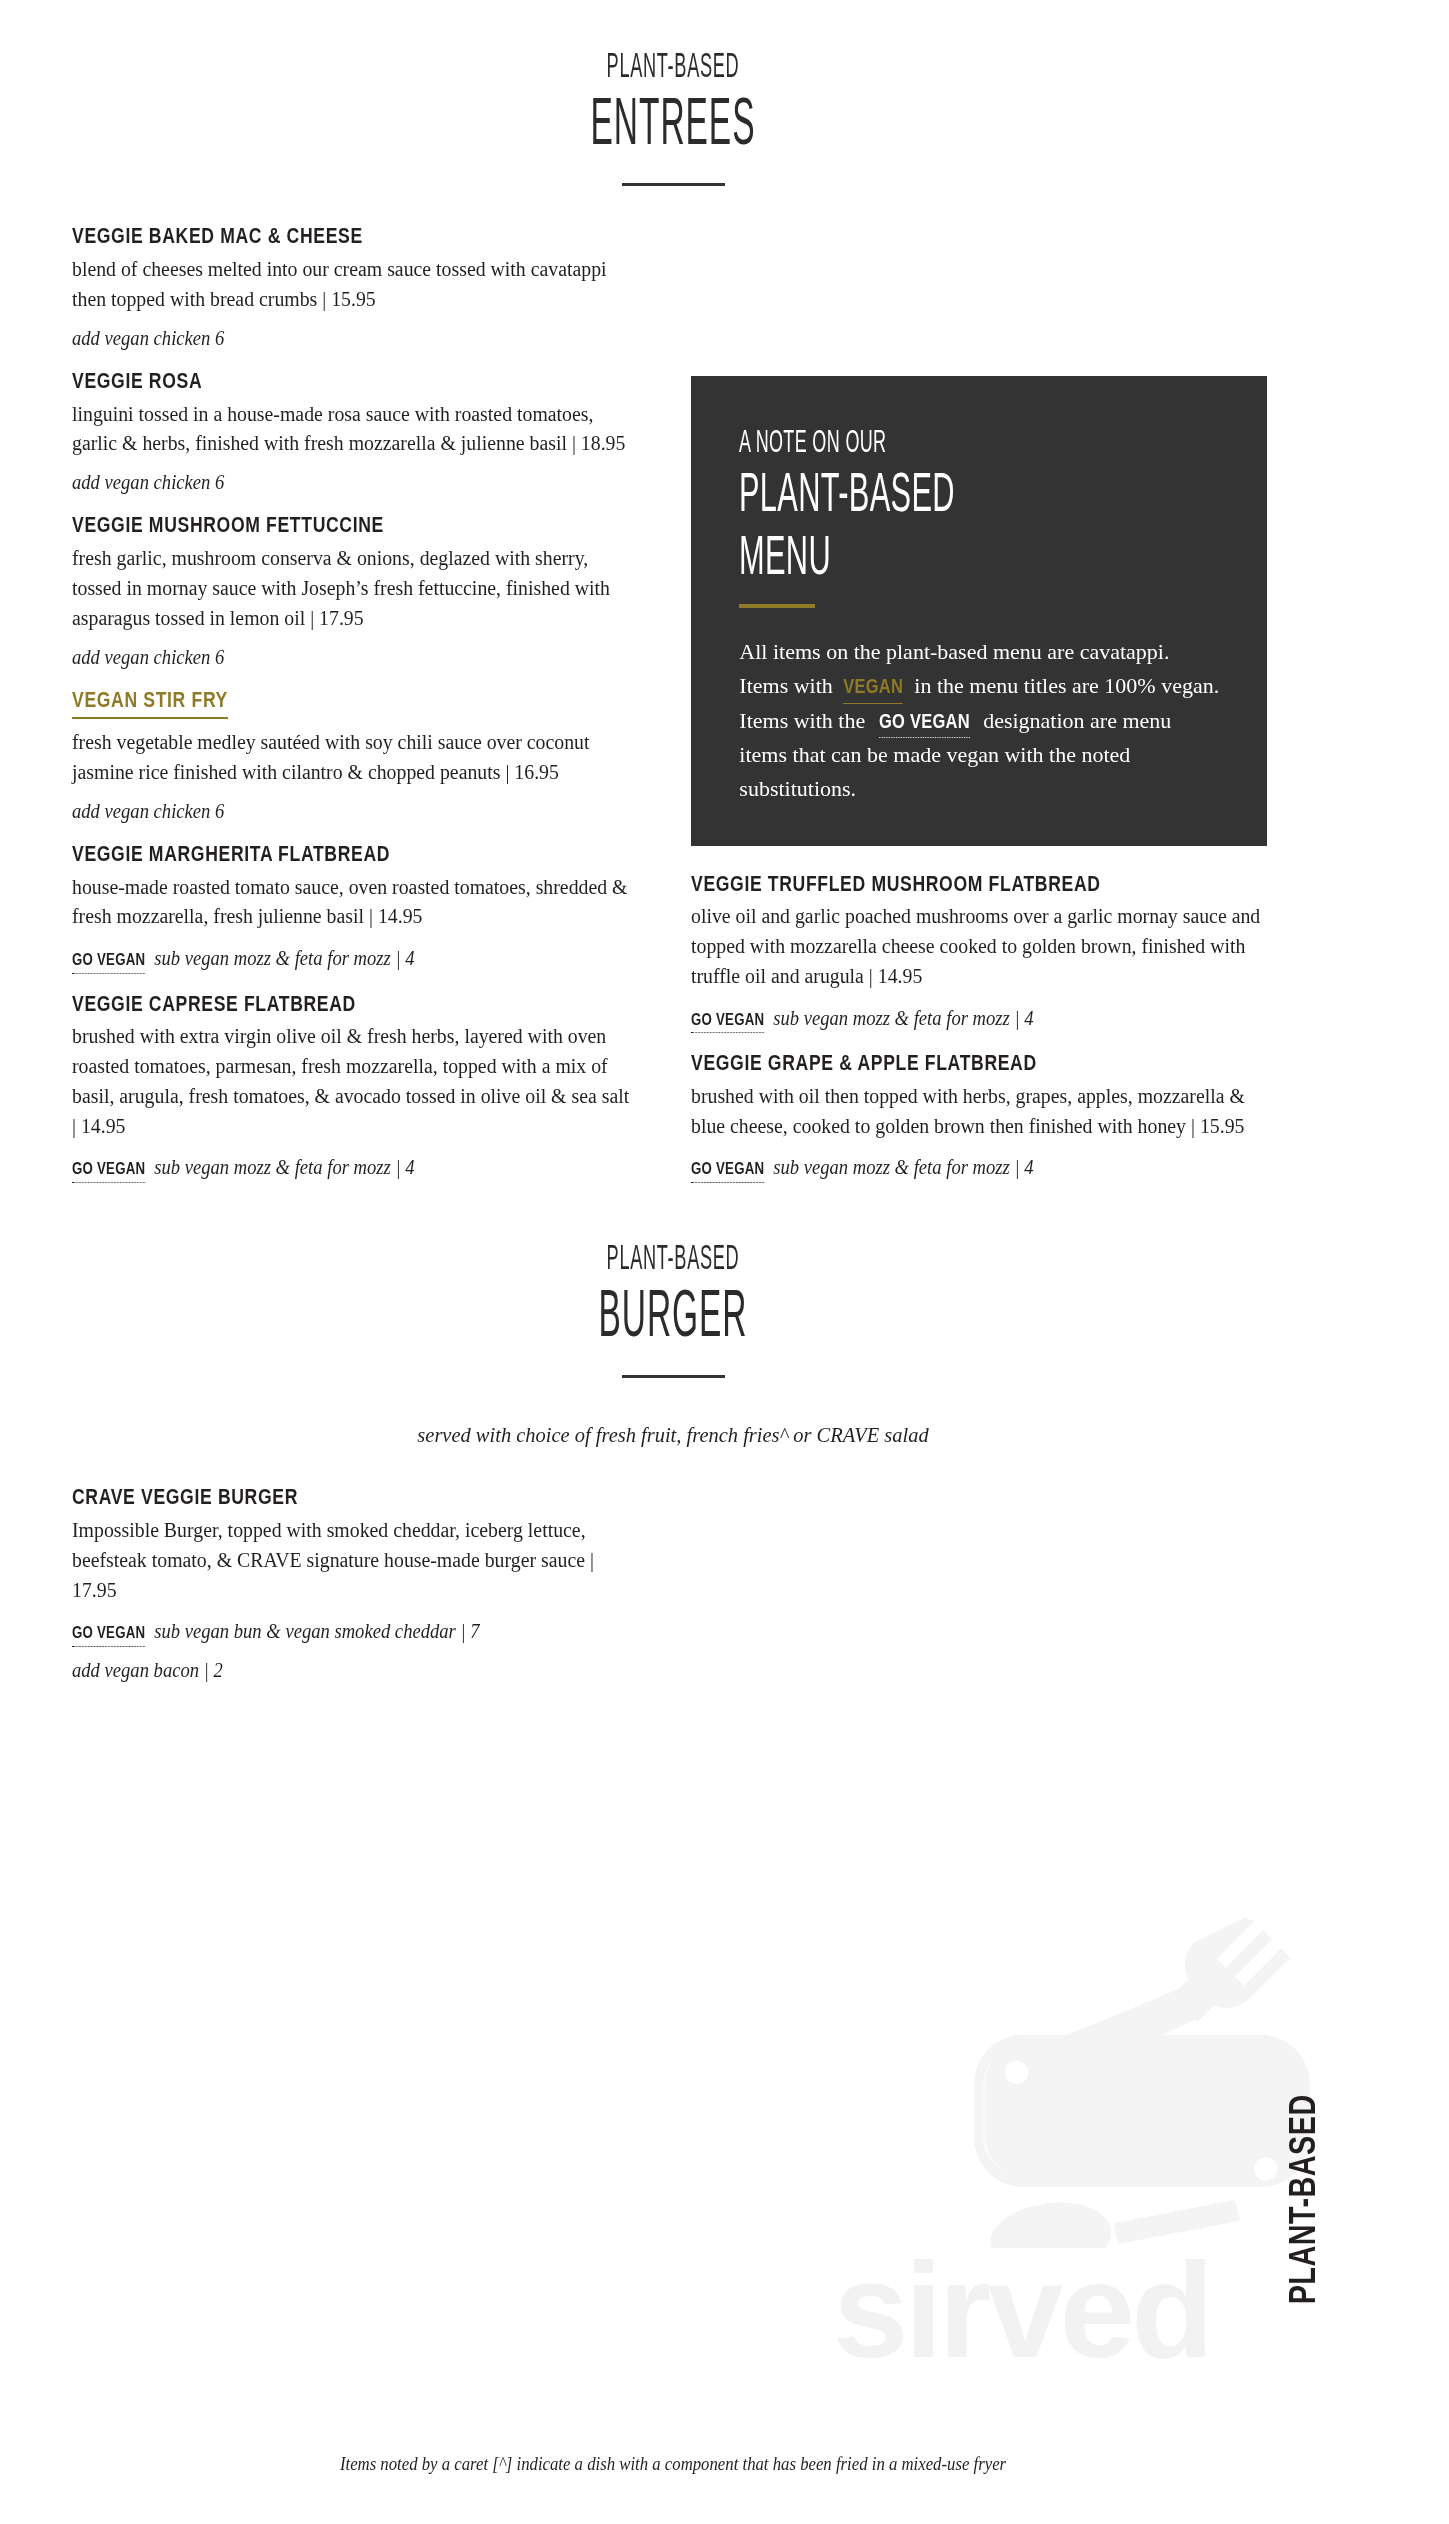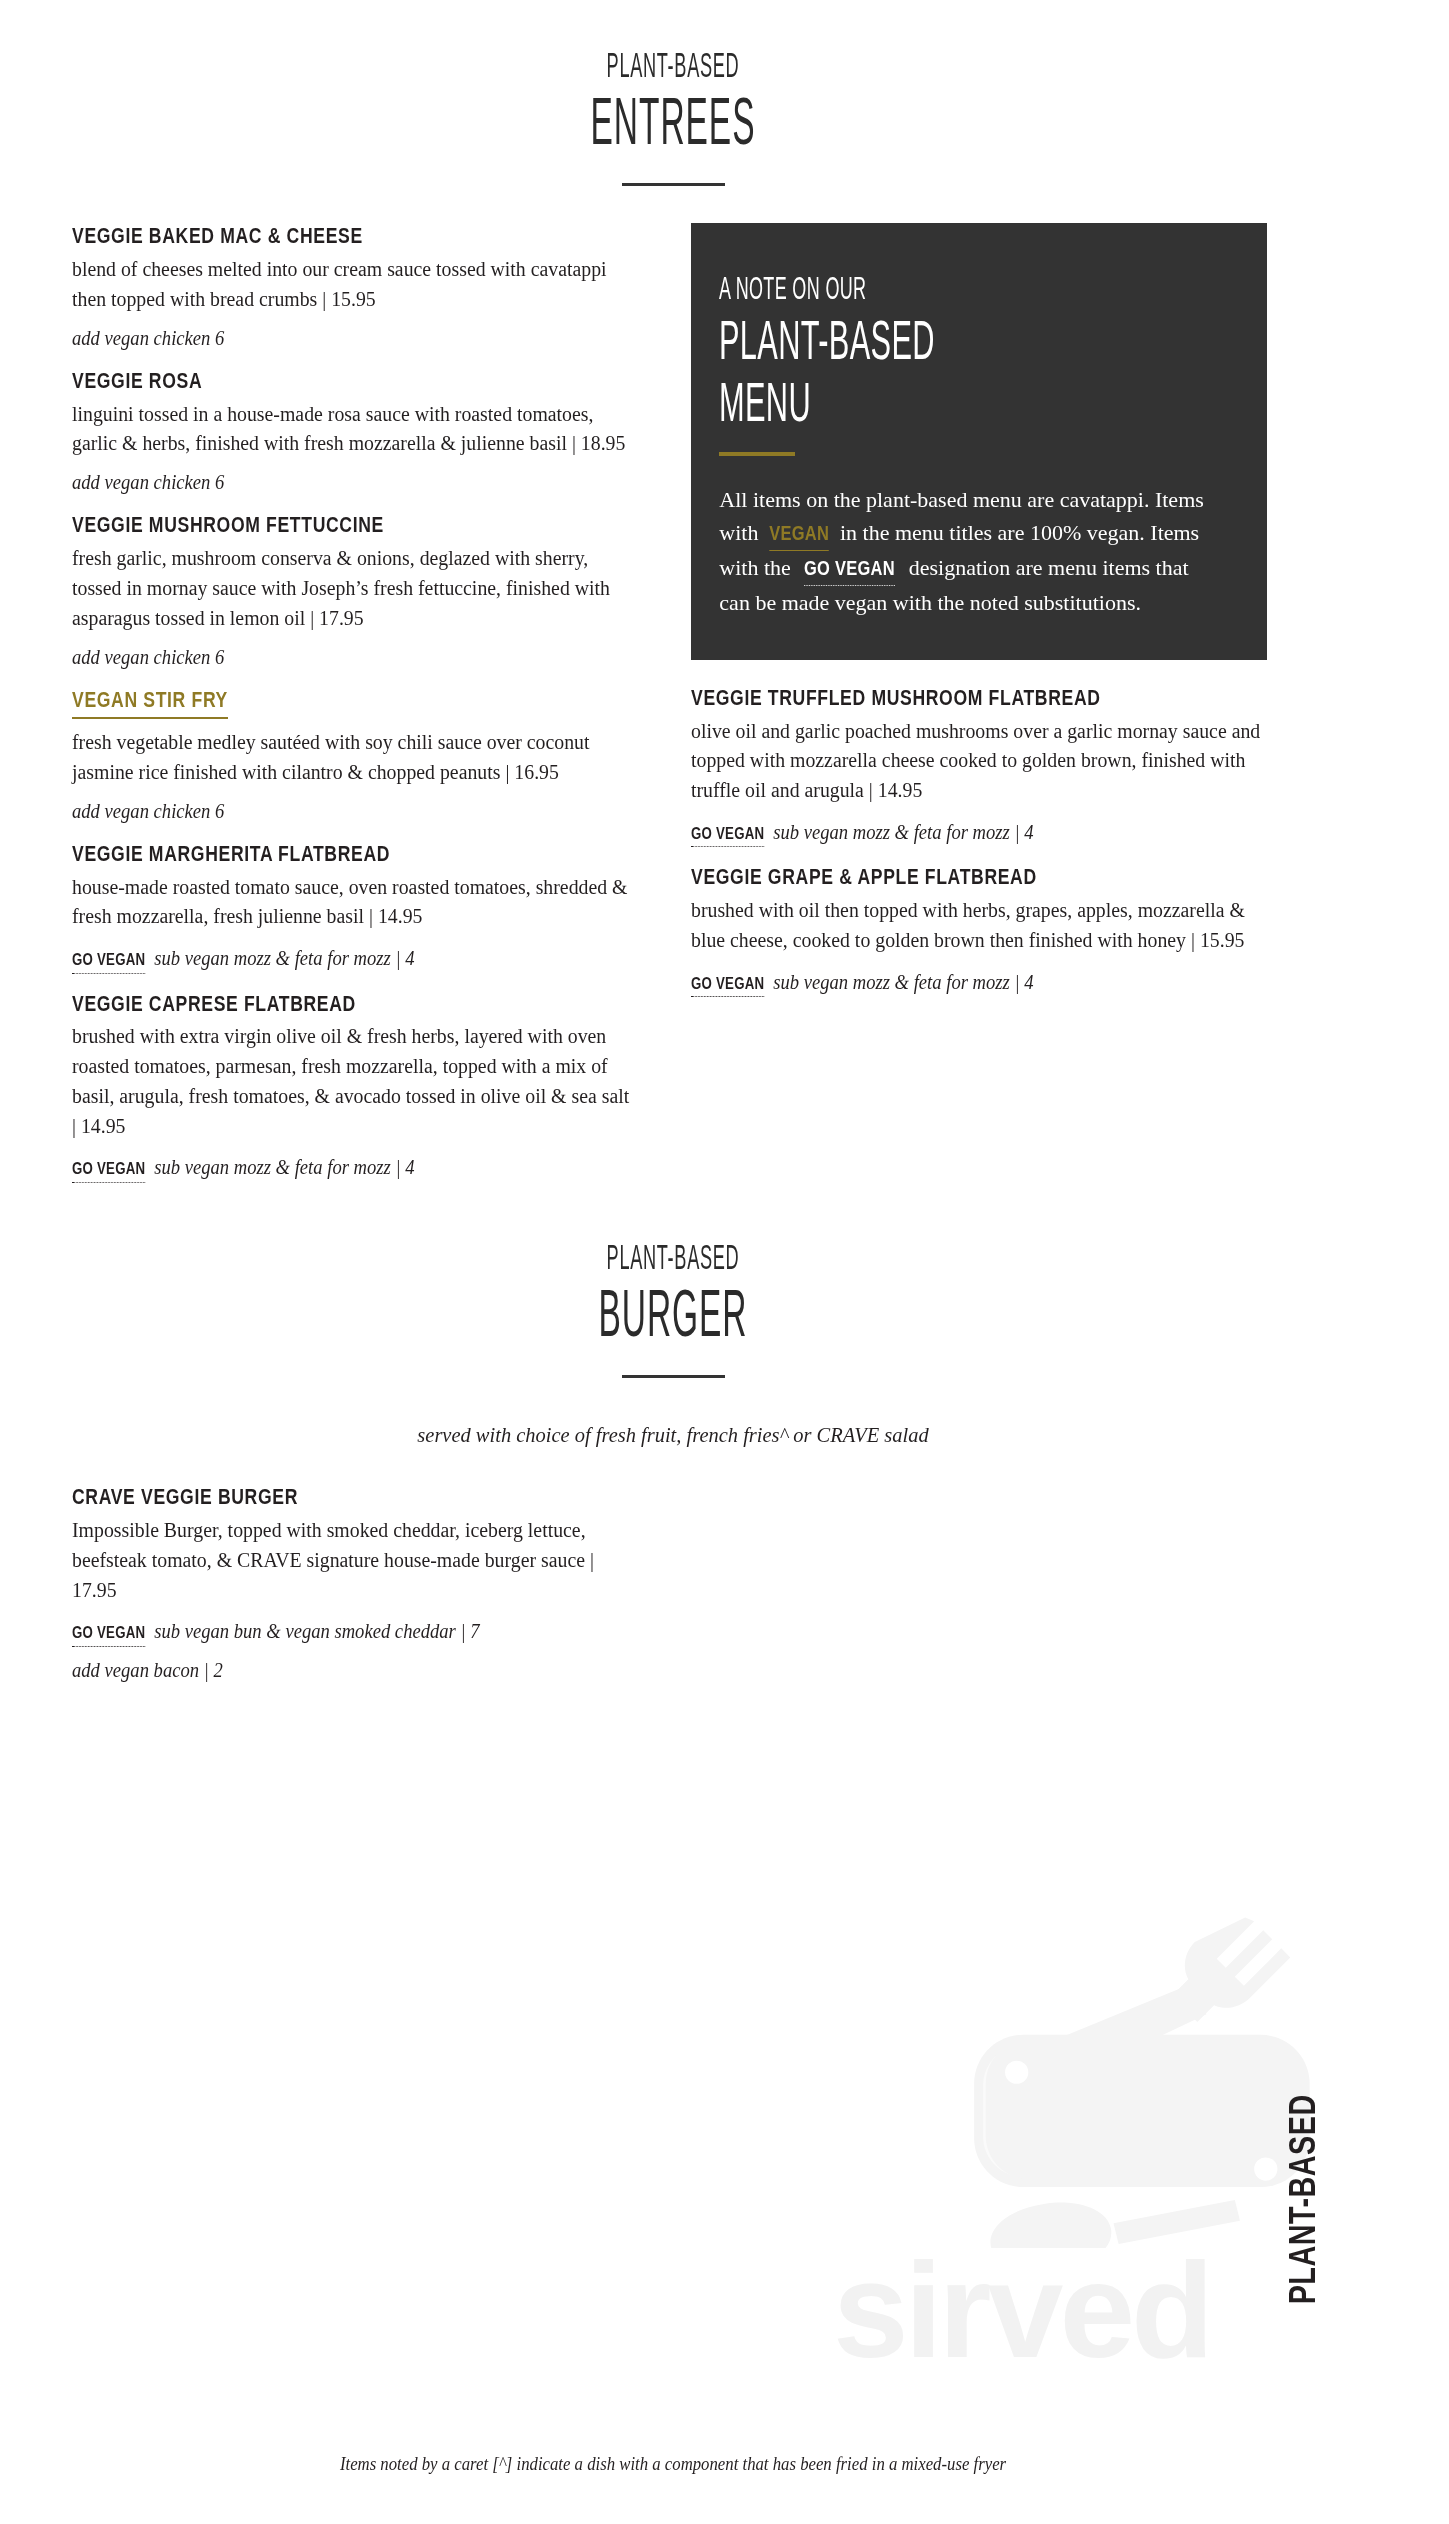--- a/index.html
+++ b/index.html
@@ -89,20 +89,21 @@
   }
 
   
   .columns {
     position: relative;
     z-index: 2;
     display: flex;
     gap: 0;
     padding: 0 72px;
     margin-top: 37px;
+    align-items: flex-end;
   }
   .col-left  { width: 620px; padding-right: 40px; }
   .col-right { width: 620px; padding-left: 18px; }
 
   
   .item { margin-bottom: 17px; }
   .item-name {
     font-family: "Liberation Sans", "DejaVu Sans", sans-serif;
     font-weight: 700;
     font-size: 22px;
@@ -168,21 +169,21 @@
     color: #231f20;
     margin-left: -7.8px;
   }
 
   
   .note-box {
     background: #333333;
     color: #ffffff;
     width: 576px;
     min-height: 363px;
-    padding: 50px 48px 41px 28px;
+    padding: 50px 48px 41px 48px;
     margin-bottom: 24.6px;
   }
   .note-kicker {
     font-family: "Liberation Sans", "DejaVu Sans", sans-serif;
     font-weight: 400;
     font-size: 31px;
     letter-spacing: 0.6px;
     color: #ffffff;
     transform: scaleX(0.58);
     transform-origin: left center;

